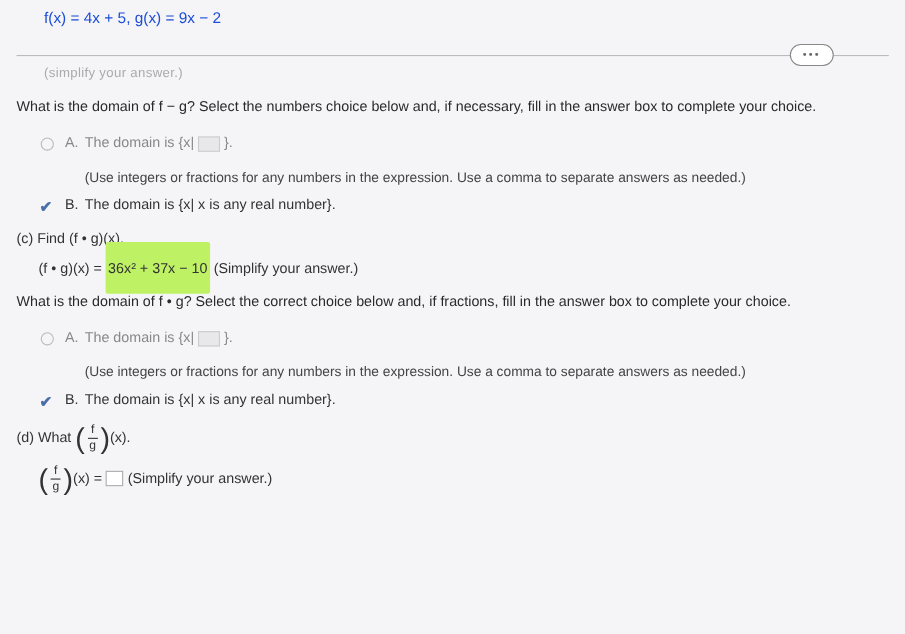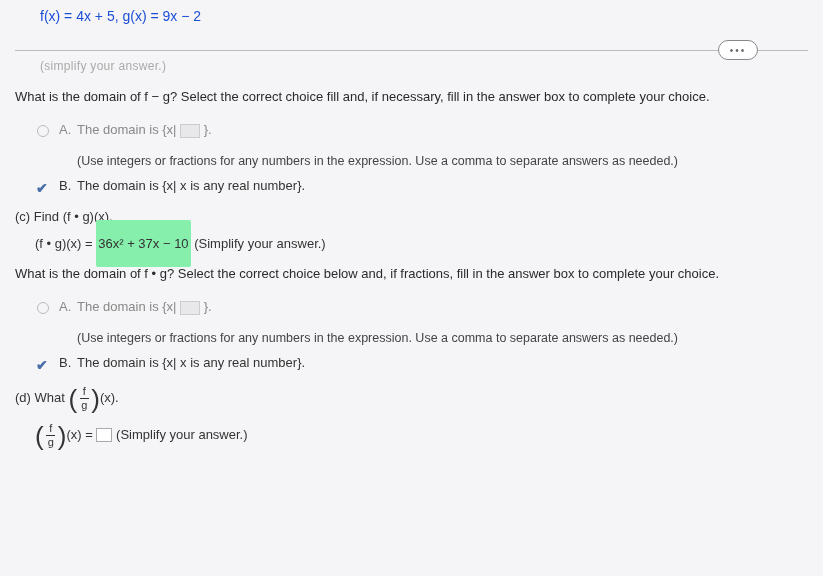--- a/index.html
+++ b/index.html
@@ -113,21 +113,21 @@
     }
     .answer-box-sm {
       display: inline-block;
       width: 16px;
       height: 14px;
       background: #fff;
       border: 1px solid #aaa;
       vertical-align: middle;
     }
     .highlight {
-      background: #86efac;
+      background: #bef264;
       padding: 16px 2px;
       border-radius: 2px;
     }
     .part-label {
       font-size: 13px;
       margin-bottom: 12px;
       margin-top: 12px;
     }
     .eq-line {
       padding-left: 20px;
@@ -160,21 +160,21 @@
 
 <div class="header-eq">f(x) = 4x + 5, g(x) = 9x − 2</div>
 
 <div class="hr-wrapper">
   <hr class="hr-line">
   <div class="more-btn">•••</div>
 </div>
 
 <div class="faded-text">(simplify your answer.)</div>
 
-<div class="question">What is the domain of f − g? Select the correct choice fill and, if necessary, fill in the answer box to complete your choice.</div>
+<div class="question">What is the domain of f − g? Select the numbers choice below and, if necessary, fill in the answer box to complete your choice.</div>
 
 <div class="choice choice-a-faded">
   <span class="radio-wrap">
       <span class="radio-empty"></span>
     </span>
   <span class="choice-label">A.</span>
   <div class="choice-content">
     <span class="choice-text">
       <span>The domain is {x| </span><span class="answer-box"></span><span> }.</span>
     </span>

